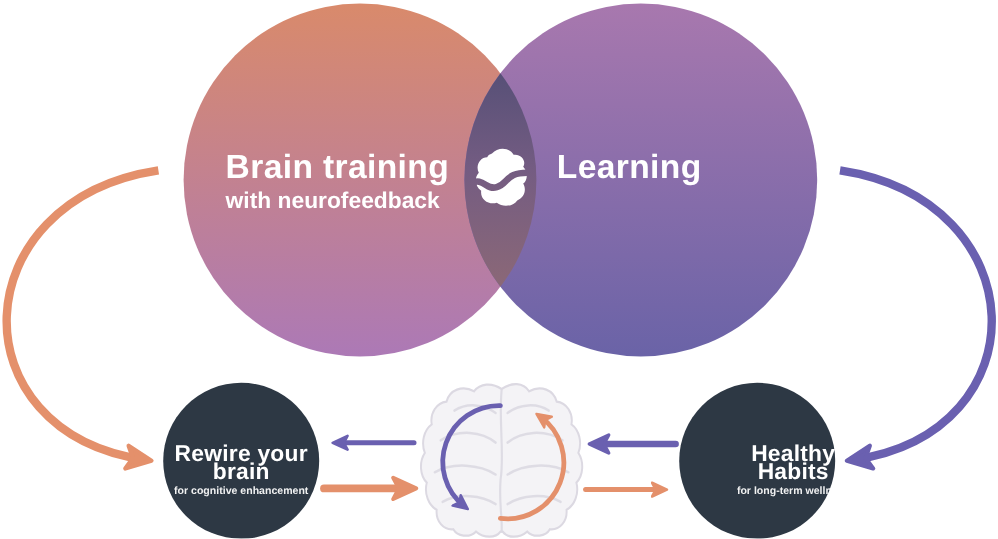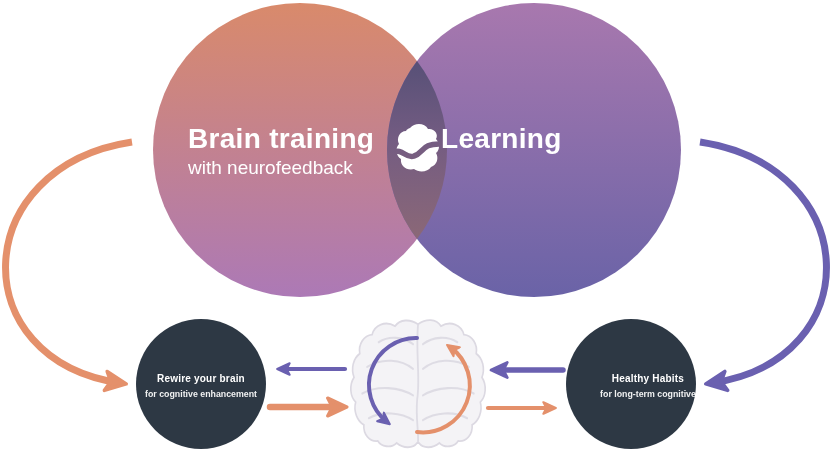--- a/index.html
+++ b/index.html
@@ -39,28 +39,28 @@
   .mkO{fill:var(--orange);stroke:var(--orange);stroke-width:1.4;stroke-linejoin:round;}
   .mkP{fill:var(--purple);stroke:var(--purple);stroke-width:1.4;stroke-linejoin:round;}
   .node{fill:var(--node-dark);}
   .logoCloud{fill:var(--text-light);}
   .brainBody{fill:var(--brain-fill);stroke:var(--brain-line);stroke-width:2;}
   .brainLine{fill:none;stroke:var(--brain-line);stroke-width:2.2;stroke-linecap:round;opacity:.9;}
 
   
   .label{position:absolute;color:var(--text-light);}
   .venn-label .vtitle{font-size:28px;font-weight:700;line-height:31px;letter-spacing:.3px;}
-  .venn-label .vsub{font-size:19px;font-weight:400;line-height:24px;margin-top:2px;}
+  .venn-label .vsub{font-size:19px;font-weight:700;line-height:24px;margin-top:2px;}
   .lab-left{left:188px;top:123px;}
-  .lab-right{left:441px;top:123px;}
+  .lab-right{left:464px;top:123px;}
   .node-label{width:130px;text-align:center;}
-  .node-label .ntitle{font-size:10px;font-weight:700;line-height:15px;letter-spacing:.2px;}
+  .node-label .ntitle{font-size:19px;font-weight:700;line-height:15px;letter-spacing:.2px;}
   .node-label .nsub{font-size:8.8px;font-weight:700;line-height:11px;margin-top:3px;opacity:.93;}
   .lab-rewire{left:136px;top:371px;}
-  .lab-habits{left:583px;top:371px;}
+  .lab-habits{left:596px;top:371px;}
 </style>
 </head>
 <body>
 
 <div class="stage">
   <svg class="art" viewBox="0 0 832 449" aria-hidden="true">
     <defs>
       <linearGradient id="gradLeft" x1="0" y1="0" x2="0" y2="1">
         <stop offset="0" class="stop-lt"></stop>
           <stop offset="1" class="stop-lb"></stop>
@@ -131,15 +131,15 @@
   </div>
   <div class="label venn-label lab-right">
     <div class="vtitle">Learning</div>
   </div>
   <div class="label node-label lab-rewire">
     <div class="ntitle">Rewire your brain</div>
     <div class="nsub">for cognitive enhancement</div>
   </div>
   <div class="label node-label lab-habits">
     <div class="ntitle">Healthy Habits</div>
-    <div class="nsub">for long-term cognitive</div>
+    <div class="nsub">for long-term wellness</div>
   </div>
 </div>
 
 </body></html>

